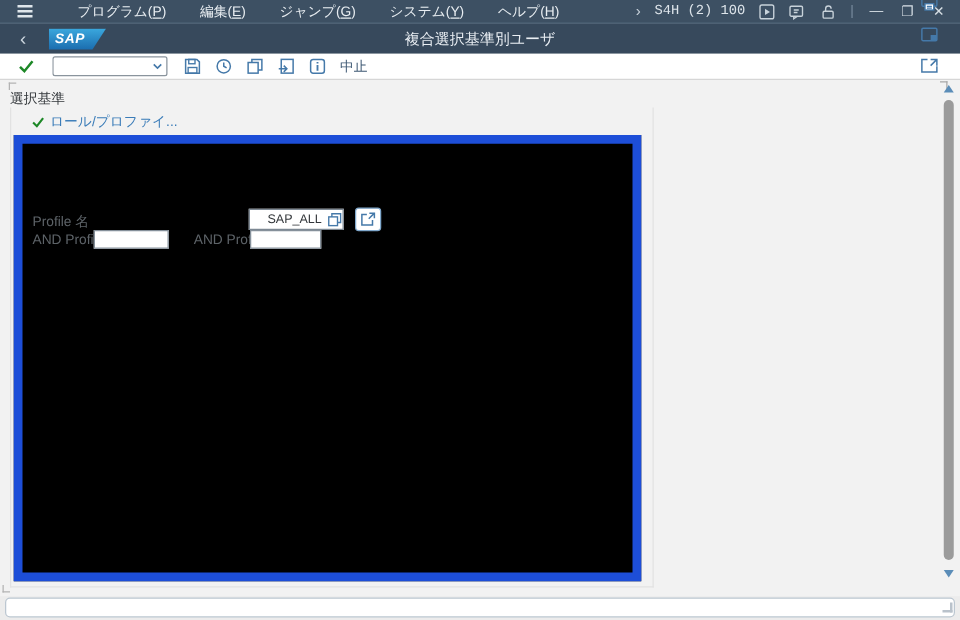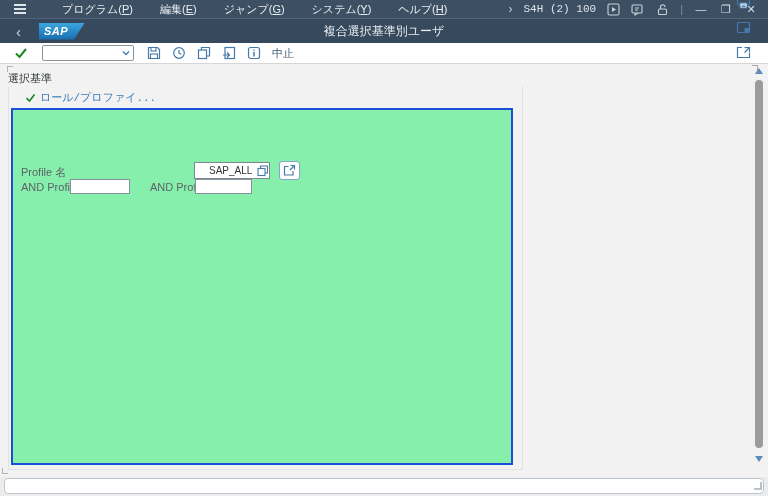--- a/index.html
+++ b/index.html
@@ -51,26 +51,26 @@
 
   
   .content { position:absolute; left:0; top:64px; width:768px; height:413px; background:#f2f2f2; }
   .corner-tl { position:absolute; left:7px; top:2px; width:6px; height:6px;
                border-left:1px solid #b3b3b3; border-top:1px solid #b3b3b3; }
   .corner-bl { position:absolute; left:2px; bottom:3px; width:6px; height:6px;
                border-left:1px solid #b3b3b3; border-bottom:1px solid #b3b3b3; }
   .group-label { position:absolute; left:8px; top:7px; font-size:11px; color:#32363a; }
   .group-box { position:absolute; left:8px; top:22px; width:515px; height:384px;
                border:1px solid #e2e2e2; border-top:none; background:transparent; }
-  .tabstrip { position:absolute; left:0; top:0; width:100%; height:22px;font-family:Liberation Mono, monospace; }
+  .tabstrip { position:absolute; left:0; top:0; width:100%; height:22px; }
   .tab { position:absolute; left:13px; top:2px; display:flex; align-items:center; gap:4px;
          padding:2px 3px 3px 3px; border-bottom:2px solid #2d6da4; cursor:pointer; }
   .tab-label { font-size:11px; color:#3a7cb8; white-space:nowrap; }
   .tab-panel { position:absolute; left:2px; top:22px; width:502px; height:357px;
-               background:#86efac; border:2px solid #1d4ed8; }
+               background:#000000; border:7px solid #1d4ed8; }
   .fld-label { position:absolute; font-size:11px; color:#5d6368; white-space:nowrap; }
   .sap-input { border:1px solid #85909a; background:#fff; font-size:10px; color:#32363a;
                padding:0 2px; outline:none; }
   .profile-wrap { position:absolute; left:181px; top:52px; width:76px; height:17px;
                   border:1px solid #7d8893; background:#fff; display:flex; align-items:center; }
   .profile-input { flex:1; width:50px; border:none; outline:none; font-size:10px; padding-left:2px; color:#32363a;margin-left:12px; }
   .f4-btn { width:17px; height:15px; display:flex; align-items:center; justify-content:center; cursor:pointer; }
   .multi-btn { position:absolute; left:266px; top:51px; width:21px; height:19px;
                border:1px solid #7fa7cb; border-radius:3px; background:#fff;
                display:flex; align-items:center; justify-content:center; cursor:pointer; }

